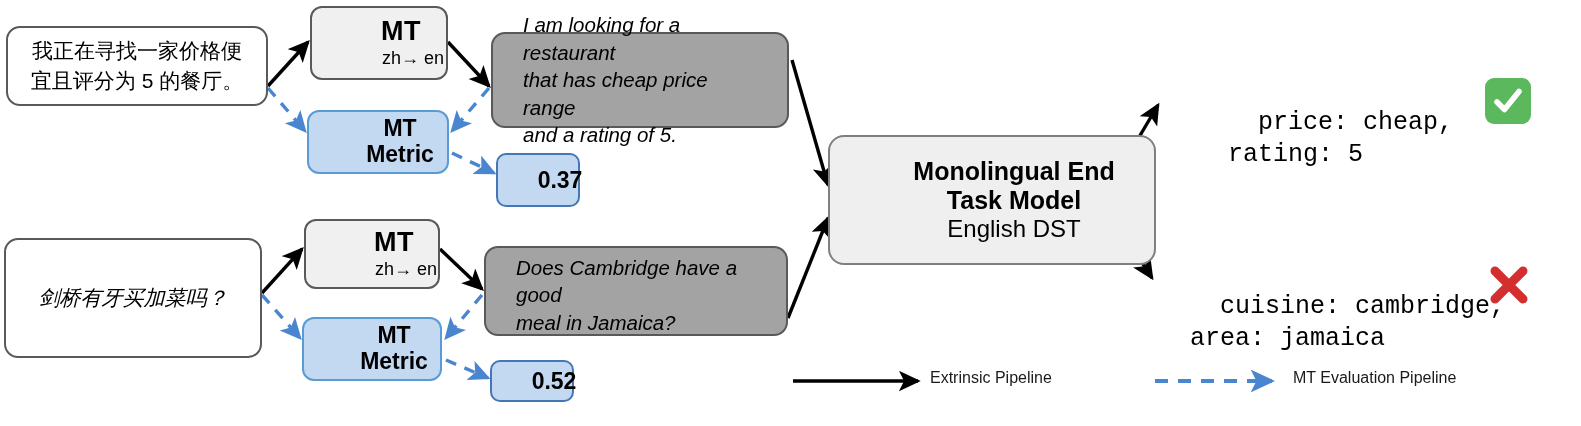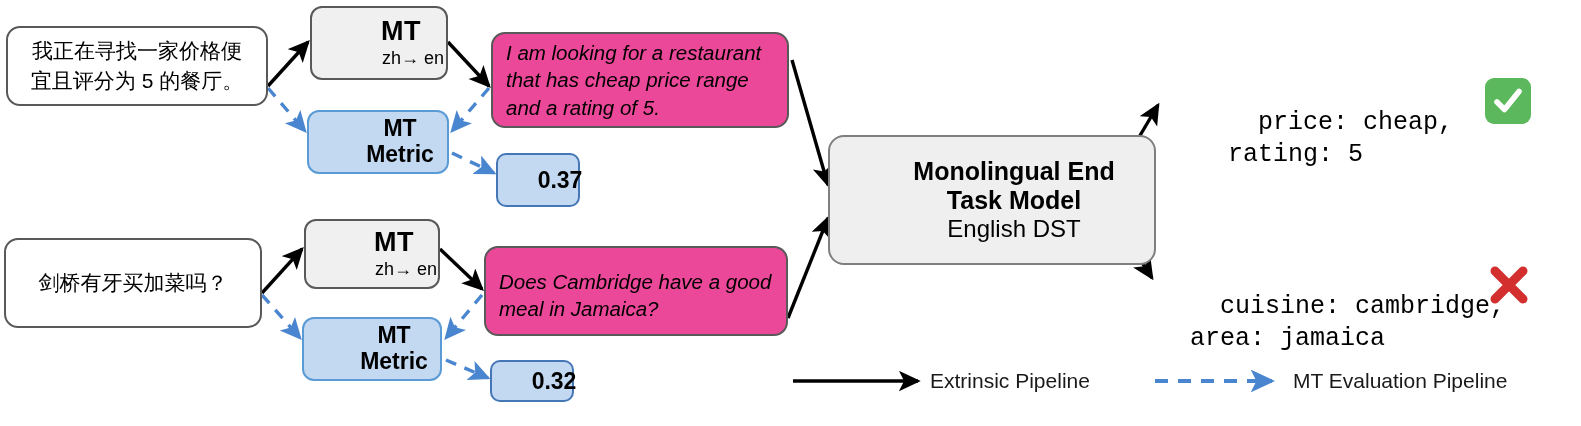--- a/index.html
+++ b/index.html
@@ -69,25 +69,25 @@
   .score-box {
     border: 2.5px solid #4576b5;
     border-radius: 10px;
     background: #c3d9f2;
     font-size: 23px;
     font-weight: bold;
   }
   .trans-box {
     border: 2.5px solid #595959;
     border-radius: 14px;
-    background: #ec4899;
+    background: #a3a3a3;
     font-size: 20.5px;
     font-style: italic;
     line-height: 1.34;
-    padding: 5px 13px;
+    padding: 5px 30px;
     align-items: flex-start;
     text-align: left;
   }
   .model-box {
     border: 2.5px solid #7f7f7f;
     border-radius: 16px;
     background: #efefef;
   }
   .model-title {
     font-size: 25px;
@@ -101,21 +101,21 @@
   .out-text {
     position: absolute;
     font-family: "Liberation Mono", "DejaVu Sans Mono", monospace;
     font-size: 25px;
     line-height: 1.3;
     white-space: pre;
     color: #000;
   }
   .legend-label {
     position: absolute;
-    font-size: 21px;
+    font-size: 16px;
     color: #1a1a1a;
     white-space: nowrap;
   }
   .mark {
     position: absolute;
   }
   .check-badge {
     width: 46px; height: 46px;
     border-radius: 9px;
     background: #5cb85c;
@@ -180,41 +180,41 @@
   <div class="node trans-box" style="left:491px; top:32px; width:298px; height:96px;">
     <span style="white-space:pre-line;">I am looking for a restaurant
 that has cheap price range
 and a rating of 5.</span>
   </div>
 
   <div class="node score-box" style="left:496px; top:153px; width:84px; height:54px;">
     <span>0.37</span>
   </div>
 
-  <div class="node src-box" style="left:4px; top:238px; width:258px; height:90px;">
+  <div class="node src-box" style="left:4px; top:238px; width:258px; height:120px;font-style:italic;">
     <span style="white-space:pre-line;">剑桥有牙买加菜吗？</span>
   </div>
 
   <div class="node mt-box" style="left:304px; top:219px; width:136px; height:70px;">
     <span class="mt-title">MT</span>
     <span class="mt-sub">zh→ en</span>
   </div>
 
   <div class="node metric-box" style="left:302px; top:317px; width:140px; height:64px;">
     <span style="white-space:pre-line;">MT
 Metric</span>
   </div>
 
   <div class="node trans-box" style="left:484px; top:246px; width:304px; height:90px;">
     <span style="white-space:pre-line; margin-top:8px;">Does Cambridge have a good
 meal in Jamaica?</span>
   </div>
 
   <div class="node score-box" style="left:490px; top:360px; width:84px; height:42px;">
-    <span>0.32</span>
+    <span>0.52</span>
   </div>
 
   <div class="node model-box" style="left:828px; top:135px; width:328px; height:130px;">
     <span class="model-title" style="white-space:pre-line;">Monolingual End
 Task Model</span>
     <span class="model-sub">English DST</span>
   </div>
 
   <div class="out-text" style="left:1198px; top:74px;">
     <span>price: cheap,

